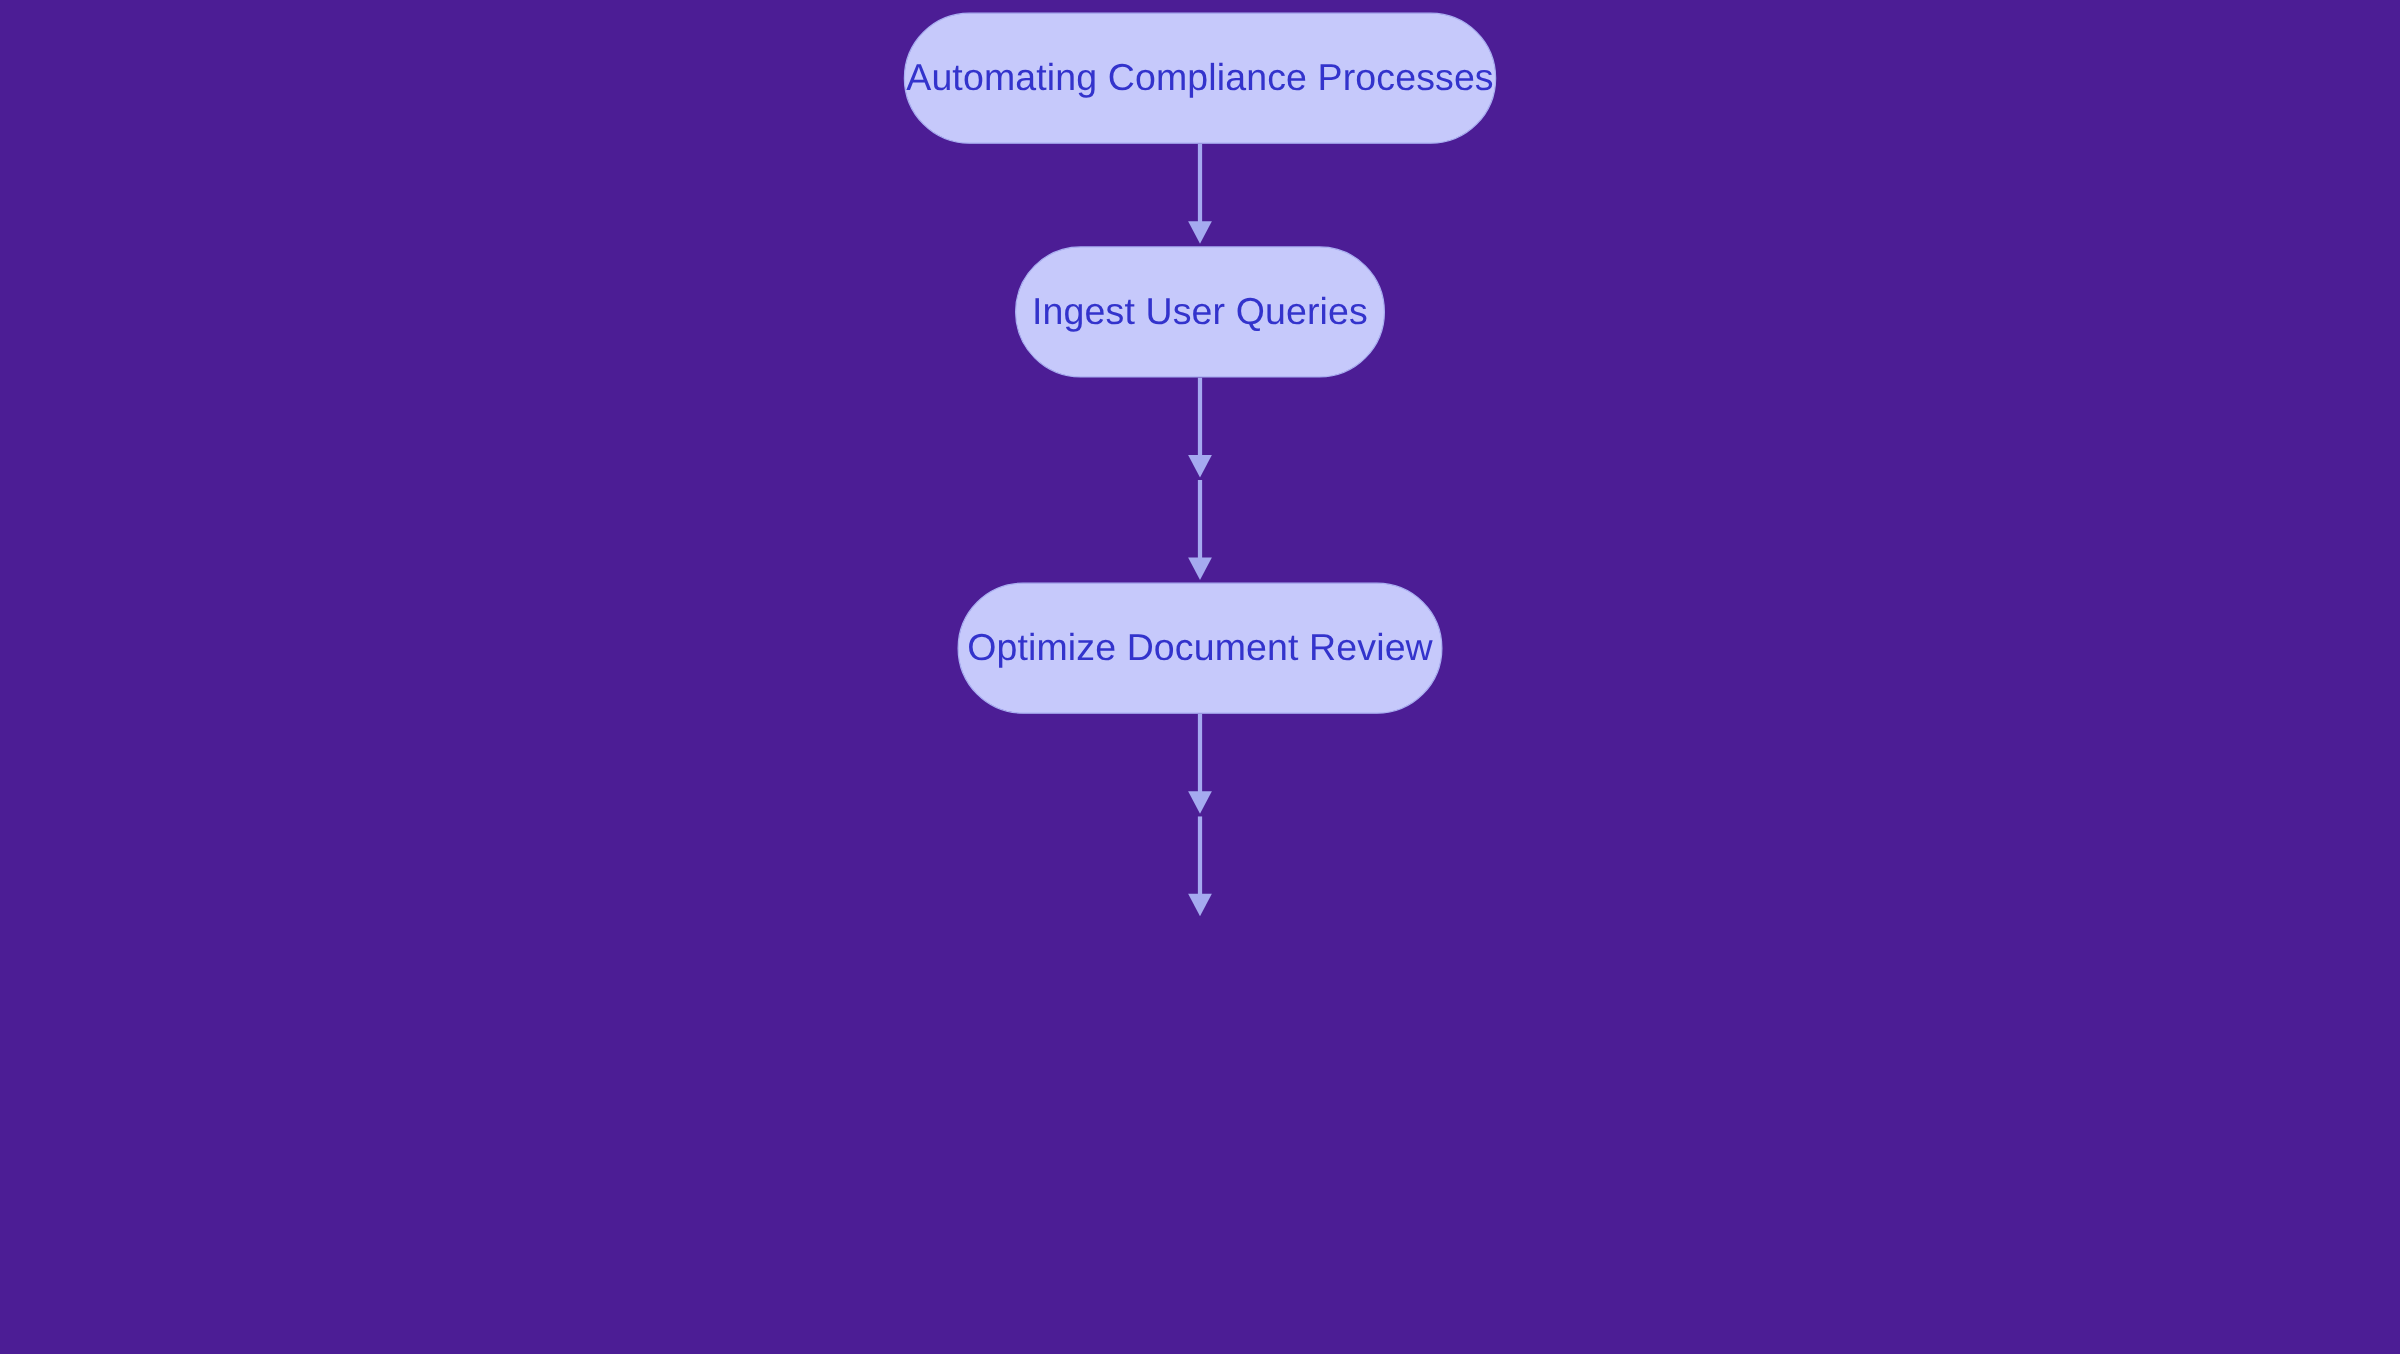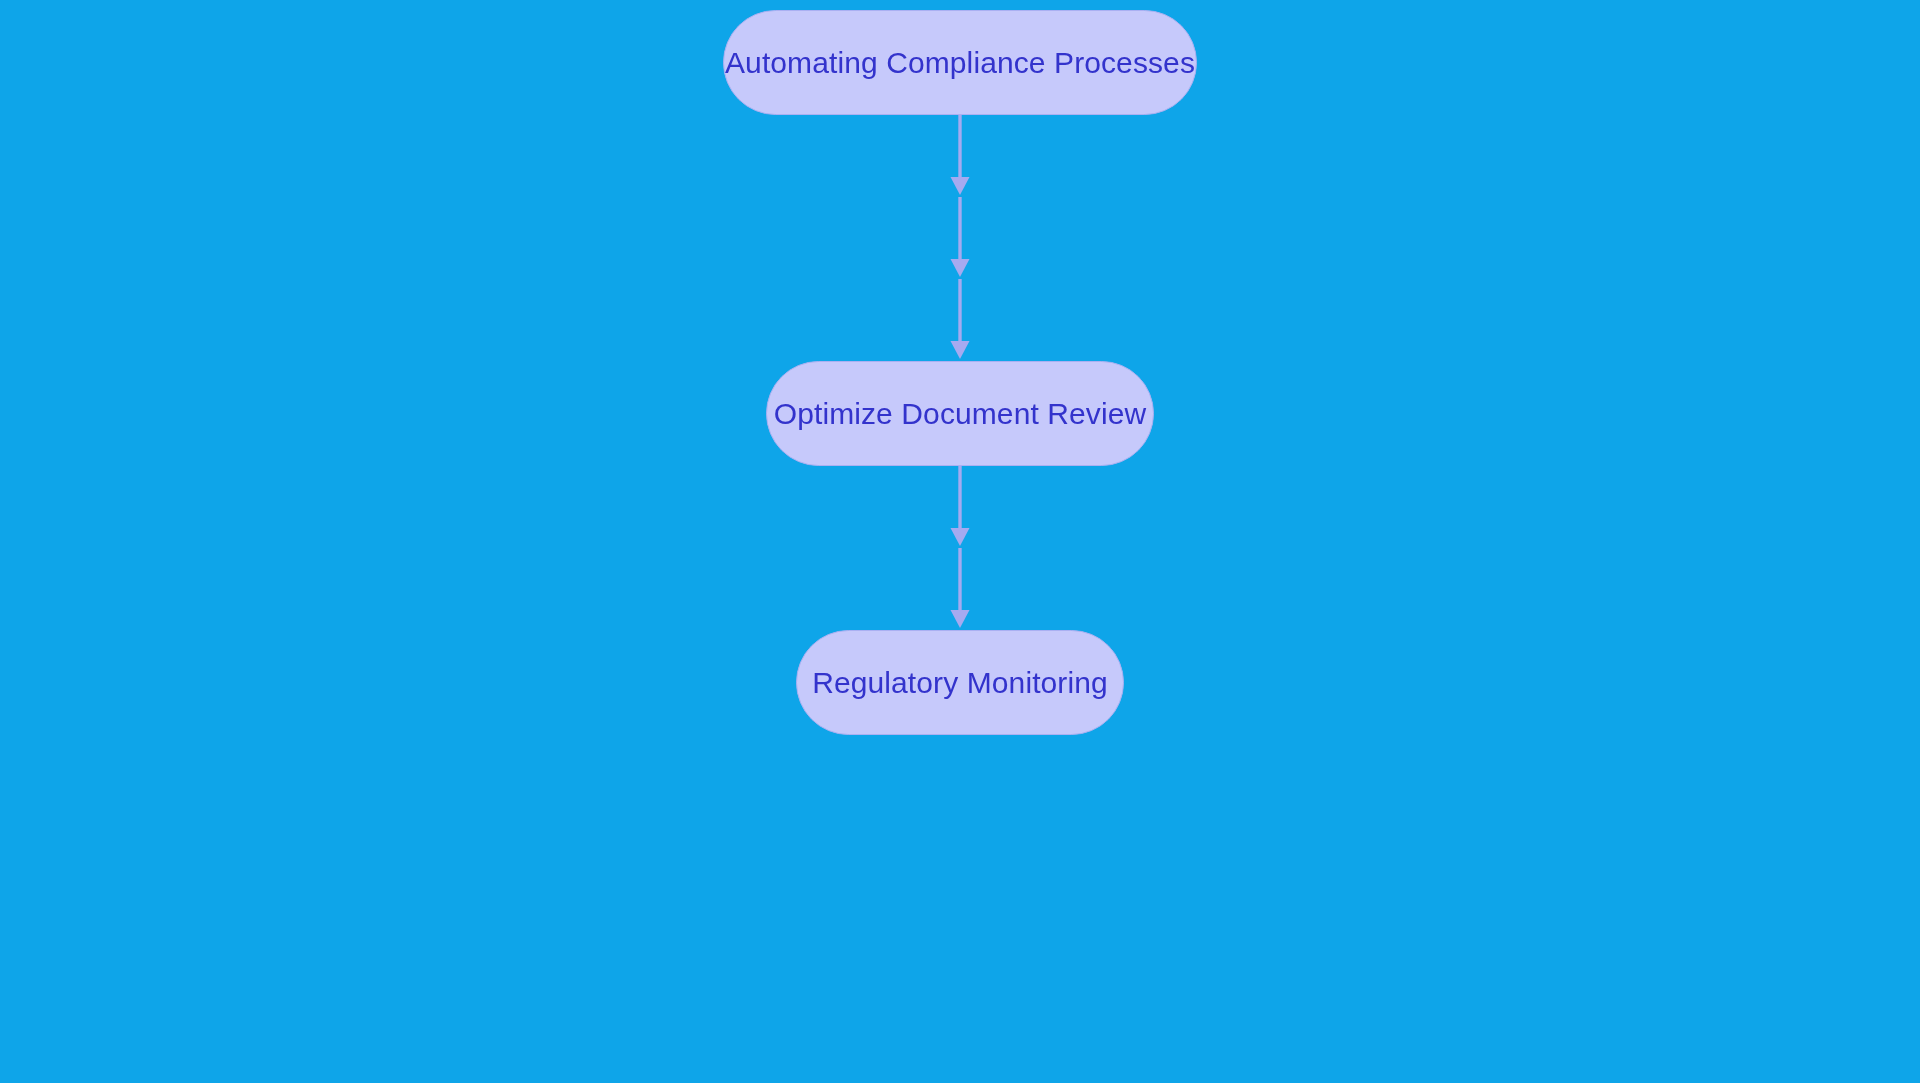--- a/index.html
+++ b/index.html
@@ -10,21 +10,21 @@
     height: 1083px;
     background: #ffffff;
     font-family: "Liberation Sans", "DejaVu Sans", sans-serif;
     overflow: hidden;
   }
 
   #flowchart-canvas {
     position: relative;
     width: 1920px;
     height: 1083px;
-    background: #0ea5e9;
+    background: #4c1d95;
     display: flex;
     flex-direction: column;
     align-items: center;
     justify-content: flex-start;
   }
 
   .flow-column {
     display: flex;
     flex-direction: column;
     align-items: center;
@@ -78,20 +78,23 @@
 
     <div class="flow-node w-xxl">
       <span class="flow-node-label">Automating Compliance Processes</span>
     </div>
 
     <svg class="flow-connector" viewBox="0 0 30 82">
       <line x1="15" y1="0" x2="15" y2="66" stroke="#a5aaf0" stroke-width="3.4"></line>
       <polygon points="15,80 5.5,62 24.5,62" fill="#a5aaf0"></polygon>
     </svg>
 
+    <div class="flow-node w-sm">
+      <span class="flow-node-label">Ingest User Queries</span>
+    </div>
 
     <svg class="flow-connector" viewBox="0 0 30 82">
       <line x1="15" y1="0" x2="15" y2="66" stroke="#a5aaf0" stroke-width="3.4"></line>
       <polygon points="15,80 5.5,62 24.5,62" fill="#a5aaf0"></polygon>
     </svg>
 
 
     <svg class="flow-connector" viewBox="0 0 30 82">
       <line x1="15" y1="0" x2="15" y2="66" stroke="#a5aaf0" stroke-width="3.4"></line>
       <polygon points="15,80 5.5,62 24.5,62" fill="#a5aaf0"></polygon>
@@ -105,18 +108,15 @@
       <line x1="15" y1="0" x2="15" y2="66" stroke="#a5aaf0" stroke-width="3.4"></line>
       <polygon points="15,80 5.5,62 24.5,62" fill="#a5aaf0"></polygon>
     </svg>
 
 
     <svg class="flow-connector" viewBox="0 0 30 82">
       <line x1="15" y1="0" x2="15" y2="66" stroke="#a5aaf0" stroke-width="3.4"></line>
       <polygon points="15,80 5.5,62 24.5,62" fill="#a5aaf0"></polygon>
     </svg>
 
-    <div class="flow-node w-md">
-      <span class="flow-node-label">Regulatory Monitoring</span>
-    </div>
 
   </div>
 </div>
 
 </body></html>

